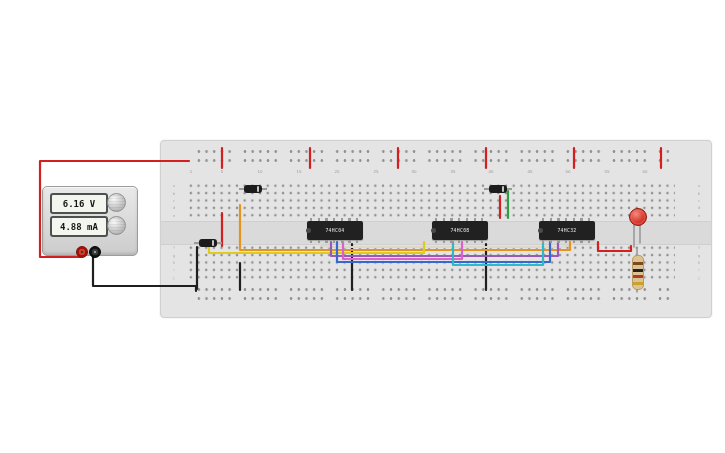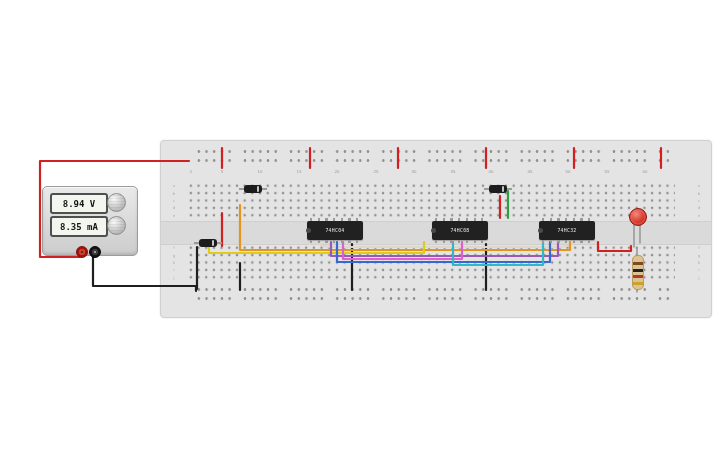--- a/index.html
+++ b/index.html
@@ -132,24 +132,24 @@
     <path d="M343 242 V259 H462 V242" stroke="#df5fd0"></path>
     <path d="M337 242 V262 H550 V242" stroke="#3a66d1"></path>
     <path d="M453 242 V265 H543 V242" stroke="#2fb8c9"></path>
     <path d="M598 242 V251 H631 V246" stroke="#d21f1f"></path>
     <path class="lead" d="M634 222 V247 M640 222 V243" stroke="#9a9a9a"></path>
     <path class="lead" d="M637 248 V256 M637 287 V292" stroke="#9a9a9a"></path>
   </svg>
 
   <div class="psu">
     <div class="disp v">
-        <span>8.94 V</span>
+        <span>6.16 V</span>
       </div>
     <div class="disp c">
-        <span>8.35 mA</span>
+        <span>4.88 mA</span>
       </div>
     <div class="knob k1"></div>
     <div class="knob k2"></div>
     <div class="term red"></div>
     <div class="term blk"></div>
   </div>
 
   <div class="ic" style="left:307px">
     <span class="icnotch"></span>
     <span class="iclabel">74HC04</span>

